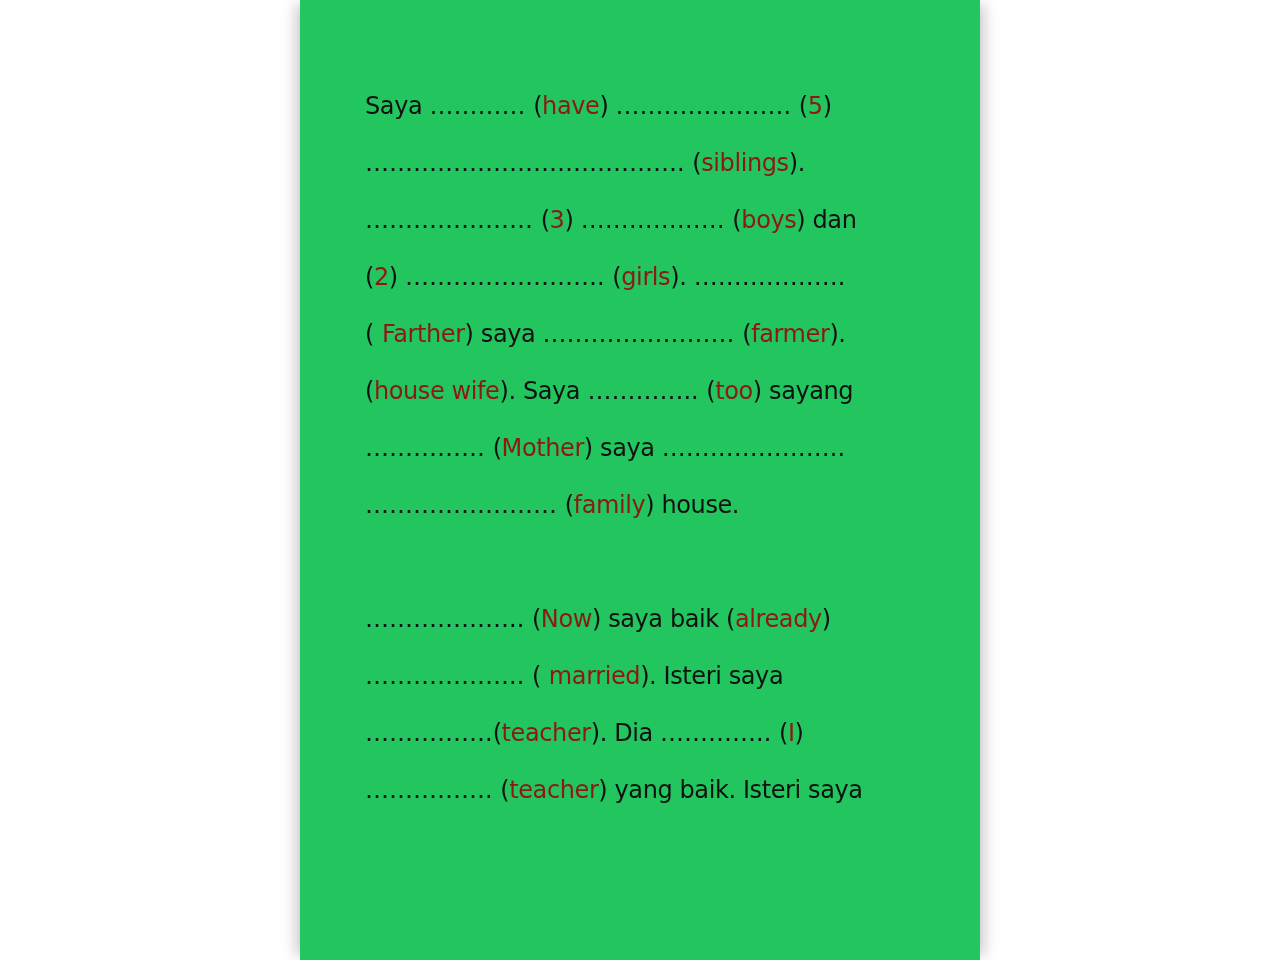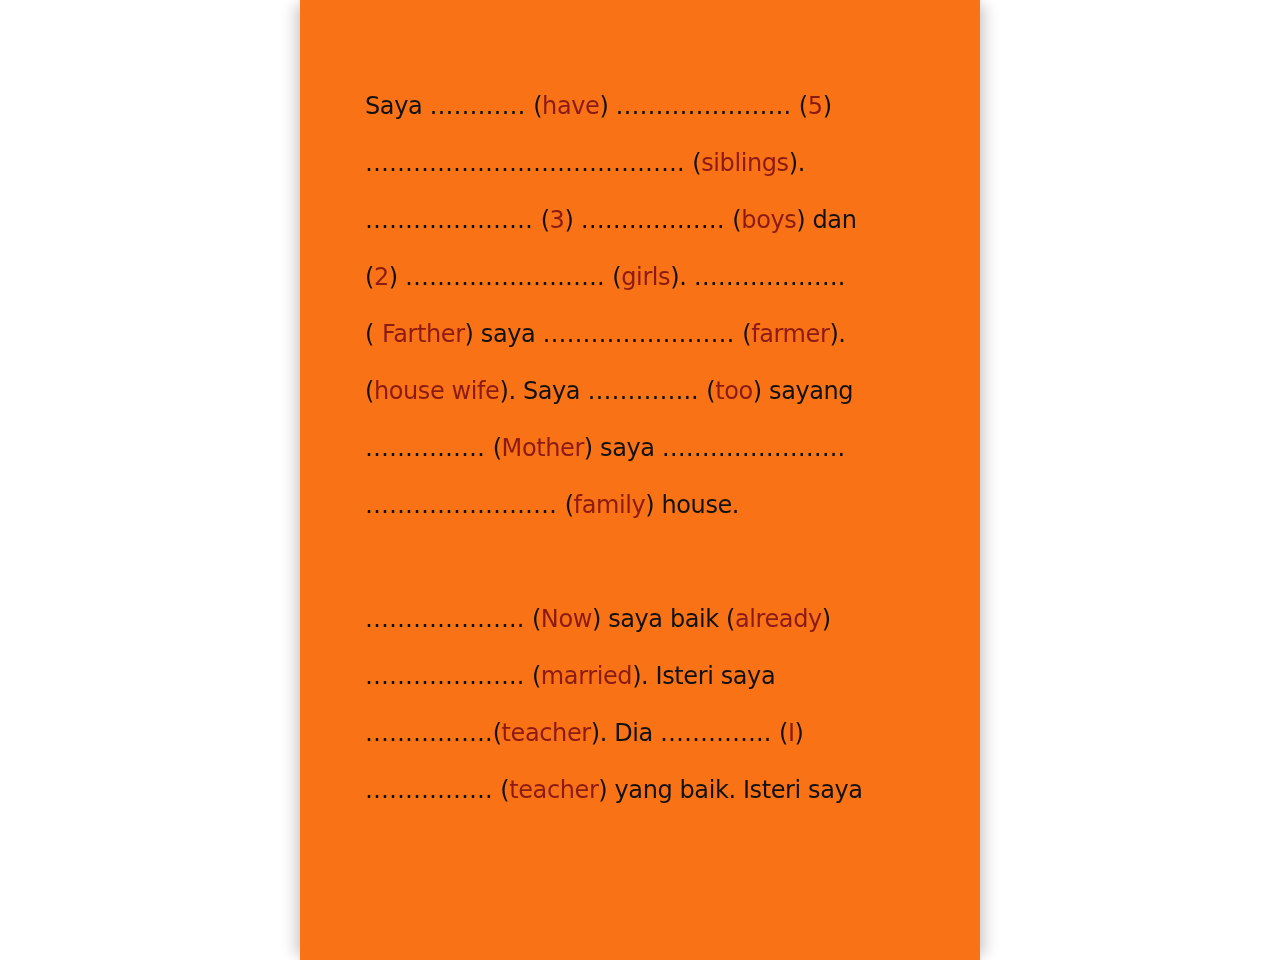--- a/index.html
+++ b/index.html
@@ -15,21 +15,21 @@
     width: 1280px;
     height: 960px;
     background: #ffffff;
   }
   .page {
     position: absolute;
     left: 300px;
     top: 0;
     width: 680px;
     height: 960px;
-    background: #f97316;
+    background: #22c55e;
     box-shadow: -8px 0 14px -4px rgba(0,0,0,0.22), 8px 0 14px -4px rgba(0,0,0,0.22);
   }
   .content {
     position: absolute;
     left: 65px;
     top: 84px;
     width: 580px;
     font-family: "DejaVu Sans", sans-serif;
     font-size: 24px;
     color: #111111;
@@ -62,19 +62,19 @@
           <div class="line"><span class="blank">………………… </span><span>(</span><span class="hint" style="color: rgb(139, 26, 20);">3</span><span>) </span><span class="blank">……………… </span><span>(</span><span class="hint" style="color: rgb(139, 26, 20); margin-top: 6px;">boys</span><span>) dan</span></div>
           <div class="line"><span>(</span><span class="hint" style="color: rgb(139, 26, 20);">2</span><span>) </span><span class="blank">……………………. </span><span>(</span><span class="hint" style="color: rgb(139, 26, 20);">girls</span><span>). </span><span class="blank">……………….</span></div>
           <div class="line"><span>(</span><span class="hint" style="color: rgb(139, 26, 20); margin-left: 8px;">Farther</span><span>) saya </span><span class="blank">…………………… </span><span>(</span><span class="hint" style="color: rgb(139, 26, 20);">farmer</span><span>).</span></div>
           <div class="line"><span>(</span><span class="hint" style="color: rgb(139, 26, 20);">house wife</span><span>). Saya </span><span class="blank">………….. </span><span>(</span><span class="hint" style="color: rgb(139, 26, 20);">too</span><span>) sayang</span></div>
           <div class="line"><span class="blank">…………… </span><span>(</span><span class="hint" style="color: rgb(139, 26, 20);">Mother</span><span>) saya </span><span class="blank">…………………..</span></div>
           <div class="line"><span class="blank">…………………… </span><span>(</span><span class="hint" style="color: rgb(139, 26, 20);">family</span><span>) house.</span></div>
         </div>
         <div class="gap"></div>
         <div>
           <div class="line"><span class="blank">……………….. </span><span>(</span><span class="hint" style="color: rgb(139, 26, 20);">Now</span><span>) saya baik (</span><span class="hint" style="color: rgb(139, 26, 20);">already</span><span>)</span></div>
-          <div class="line"><span class="blank">……………….. </span><span>(</span><span class="hint" style="color: rgb(139, 26, 20);">married</span><span>). Isteri saya</span></div>
+          <div class="line"><span class="blank">……………….. </span><span>(</span><span class="hint" style="color: rgb(139, 26, 20); margin-left: 8px;">married</span><span>). Isteri saya</span></div>
           <div class="line"><span class="blank">…………….</span><span>(</span><span class="hint" style="color: rgb(139, 26, 20);">teacher</span><span>). Dia </span><span class="blank">………….. </span><span>(</span><span class="hint" style="color: rgb(139, 26, 20);">I</span><span>)</span></div>
           <div class="line"><span class="blank">……………. </span><span>(</span><span class="hint" style="color: rgb(139, 26, 20);">teacher</span><span>) yang baik. Isteri saya</span></div>
         </div>
       </div>
   </div>
 </div>
 
 </body></html>

